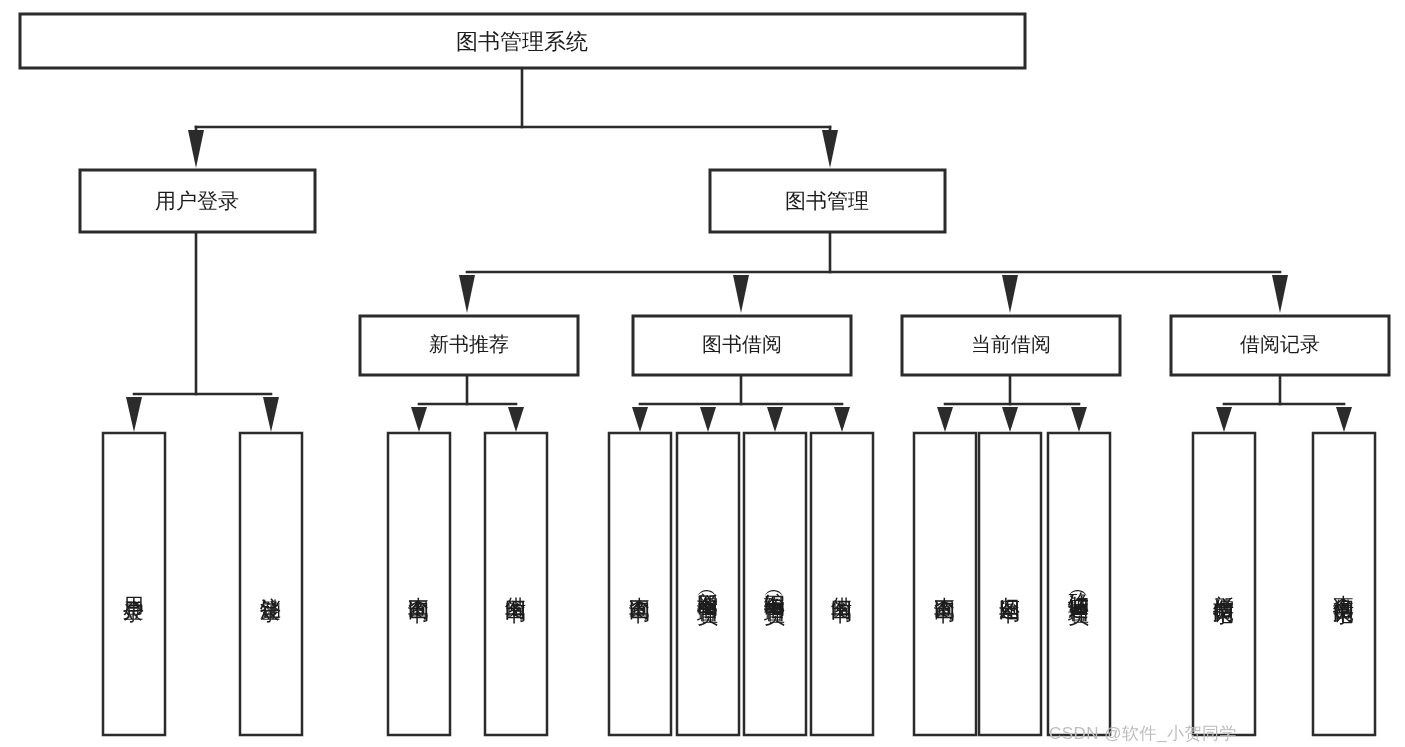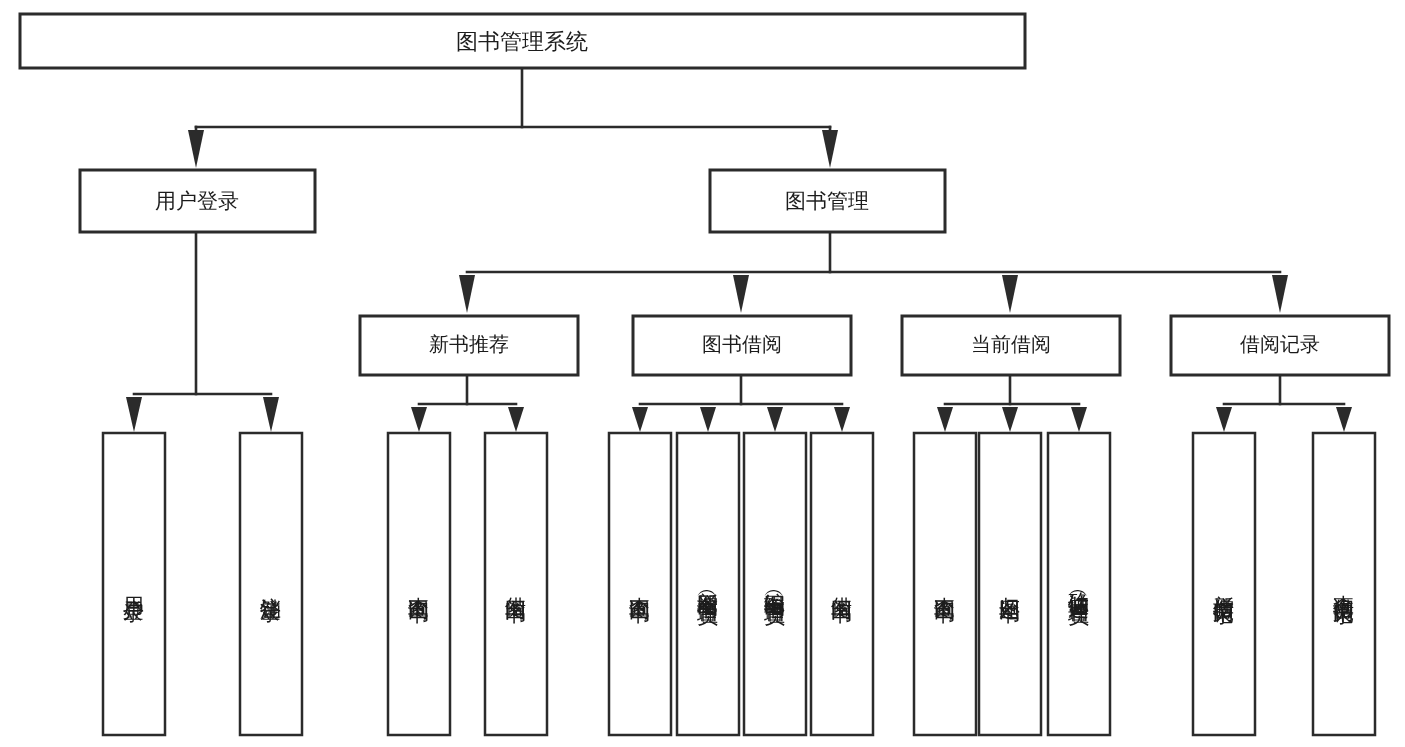--- a/index.html
+++ b/index.html
@@ -172,13 +172,14 @@
   <div class="leaf-label" style="left:744px;top:433px;width:62px;height:302px;">编辑图书（管理员）</div>
   <div class="leaf-label" style="left:811px;top:433px;width:62px;height:302px;">借阅图书</div>
 
   <div class="leaf-label" style="left:914px;top:433px;width:62px;height:302px;">查询图书</div>
   <div class="leaf-label" style="left:979px;top:433px;width:62px;height:302px;">归还图书</div>
   <div class="leaf-label" style="left:1048px;top:433px;width:62px;height:302px;">确认归还（管理员）</div>
 
   <div class="leaf-label" style="left:1193px;top:433px;width:62px;height:302px;">新增借阅记录</div>
   <div class="leaf-label" style="left:1313px;top:433px;width:62px;height:302px;">查询借阅记录</div>
 
+  <div class="watermark">CSDN @软件_小贺同学</div>
 </div>
 
 </body></html>

